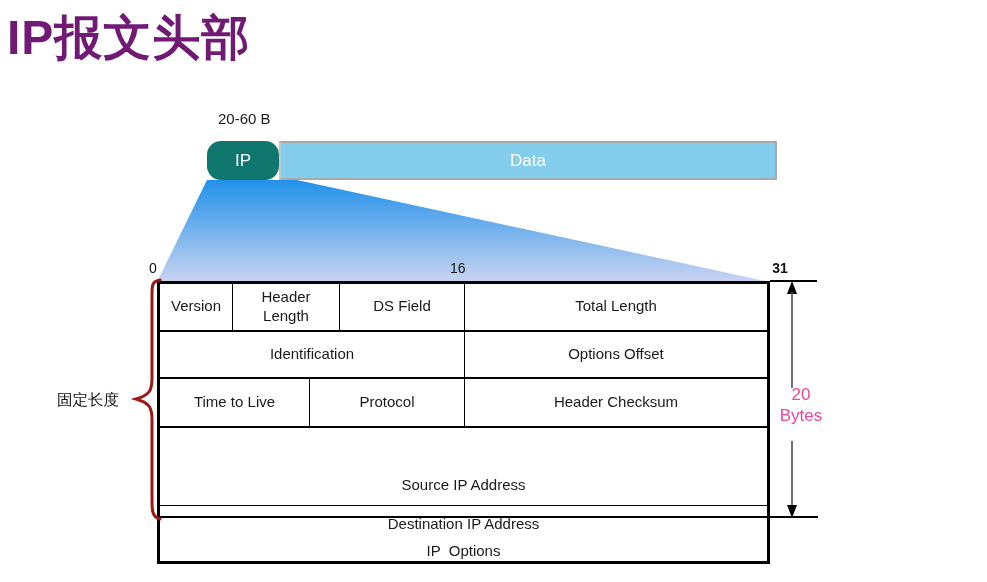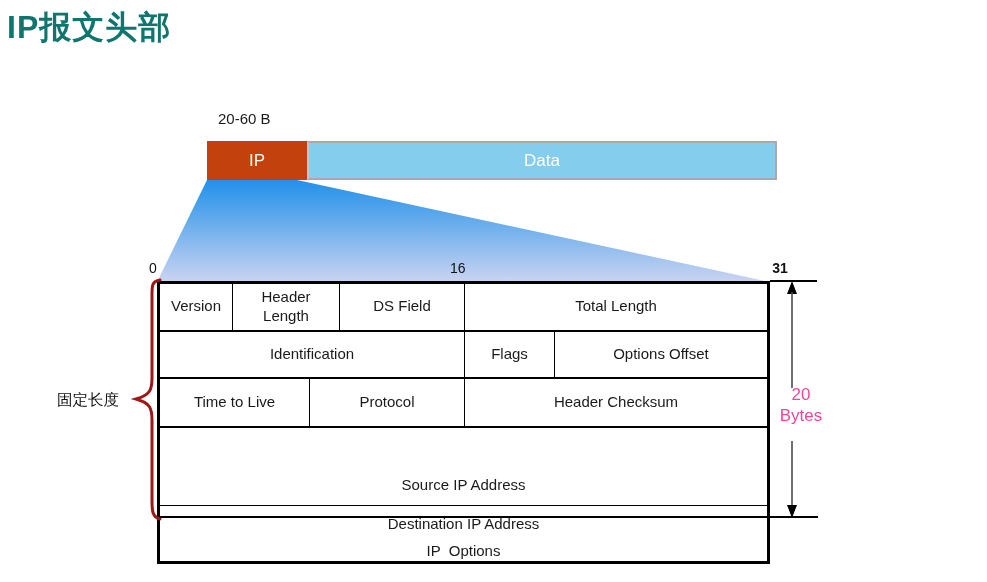--- a/index.html
+++ b/index.html
@@ -1,23 +1,23 @@
 <!DOCTYPE html>
 <html><head>
 <meta charset="utf-8">
 <style>
   html,body{margin:0;padding:0;background:#fff;}
   .canvas{position:relative;width:987px;height:582px;background:#ffffff;overflow:hidden;
           font-family:"Liberation Sans","DejaVu Sans",sans-serif;color:#1a1a1a;}
   .abs{position:absolute;}
-  .page-title{left:7px;top:6px;font-size:32px;font-weight:700;color:#0f766e;letter-spacing:1px;}
+  .page-title{left:7px;top:6px;font-size:48px;font-weight:700;color:#701a75;letter-spacing:1px;}
   .size-label{left:218px;top:110px;font-size:15px;color:#1a1a1a;}
   .packet-bar{left:207px;top:141px;width:570px;height:39px;display:flex;}
-  .ip-seg{width:100px;height:39px;background:#c2410c;color:#fff;font-size:17px;
-          display:flex;align-items:center;justify-content:center;box-sizing:border-box;}
+  .ip-seg{width:72px;height:39px;background:#0f766e;color:#fff;font-size:17px;
+          display:flex;align-items:center;justify-content:center;box-sizing:border-box;border-radius:14px;}
   .data-seg{flex:1;height:39px;background:#85CDEC;color:#fff;font-size:17px;
           border:2px solid #A9A9A9;border-left:2px solid #B9CBD3;
           display:flex;align-items:center;justify-content:center;box-sizing:border-box;}
   .bit-label{top:260px;font-size:14px;color:#111;}
   .bit-0{left:149px;}
   .bit-16{left:450px;width:30px;}
   .bit-31{left:765px;width:30px;text-align:center;font-weight:bold;}
   .htable{left:157px;top:281px;width:613px;height:283px;border:3px solid #000;
           box-sizing:border-box;display:flex;flex-direction:column;background:transparent;}
   .trow{display:flex;box-sizing:border-box;}
@@ -69,21 +69,20 @@
 
   <div class="abs htable">
     <div class="trow r1 b2">
       <div class="tcell w-version">Version</div>
       <div class="tcell w-hlen">Header Length</div>
       <div class="tcell w-ds">DS Field</div>
       <div class="tcell grow">Total Length</div>
     </div>
     <div class="trow r2 b2">
       <div class="tcell w-ident">Identification</div>
-      <div class="tcell w-flags">Flags</div>
       <div class="tcell grow">Options Offset</div>
     </div>
     <div class="trow r3 b2">
       <div class="tcell w-ttl">Time to Live</div>
       <div class="tcell w-proto">Protocol</div>
       <div class="tcell grow">Header Checksum</div>
     </div>
     <div class="trow r4 b1">
       <div class="tcell grow">Source IP Address</div>
     </div>

